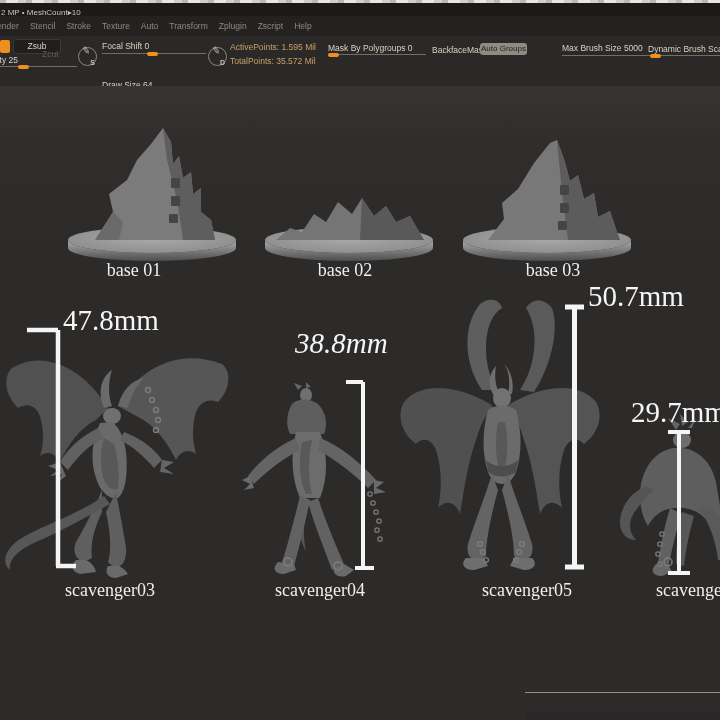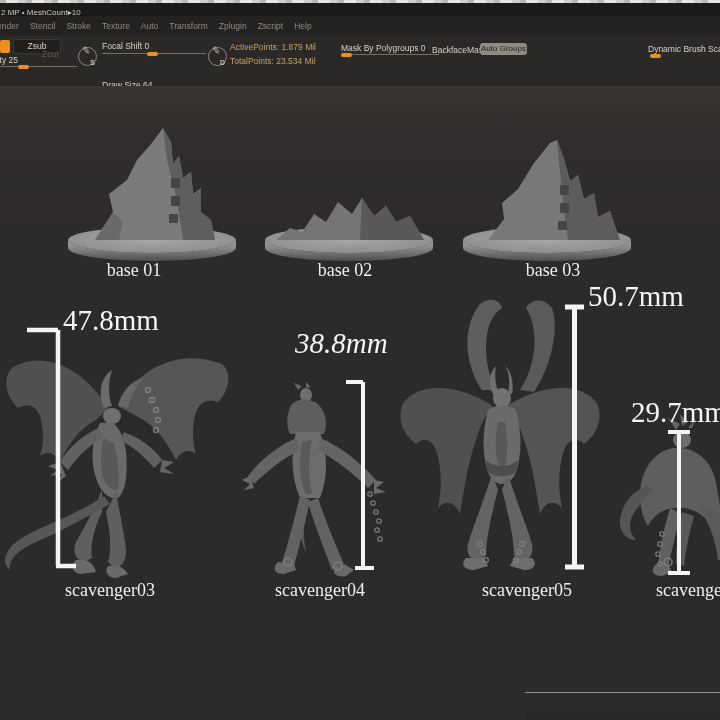--- a/index.html
+++ b/index.html
@@ -90,32 +90,36 @@
     <div class="abs dyn" style="left:74px;top:8px;">Dynamic</div>
     <div class="abs track" style="left:0;top:12px;width:104px;"></div>
     <div class="abs handle" style="left:7px;top:10.5px;"></div>
   </div>
 
   <div class="abs circle-icon" style="left:208px;top:11px;">
     <span class="pen">✎</span>
     <span class="cletter">D</span>
   </div>
 
-  <div class="abs tb-label tan" style="left:230px;top:6px;">ActivePoints: 1.879 Mil</div>
-  <div class="abs tb-label tan" style="left:230px;top:20px;">TotalPoints: 23.534 Mil</div>
-
-  <div class="abs" style="left:328px;top:7px;width:98px;height:14px;margin-left:13px;">
+  <div class="abs tb-label tan" style="left:230px;top:6px;">ActivePoints: 1.595 Mil</div>
+  <div class="abs tb-label tan" style="left:230px;top:20px;">TotalPoints: 35.572 Mil</div>
+
+  <div class="abs" style="left:328px;top:7px;width:98px;height:14px;">
     <div class="abs tb-label" style="left:0;top:0;">Mask By Polygroups 0</div>
     <div class="abs track" style="left:0;top:11px;width:98px;"></div>
     <div class="abs handle" style="left:0;top:9.5px;"></div>
   </div>
 
   <div class="abs tb-label" style="left:432px;top:9px;">BackfaceMask</div>
   <div class="abs tb-btn-light" style="left:480px;top:7px;width:47px;height:12px;">Auto Groups</div>
 
+  <div class="abs" style="left:562px;top:7px;width:158px;height:14px;">
+    <div class="abs tb-label" style="left:0;top:0;">Max Brush Size 5000</div>
+    <div class="abs track" style="left:0;top:12px;width:170px;"></div>
+  </div>
   <div class="abs" style="left:648px;top:8px;width:80px;height:14px;">
     <div class="abs tb-label" style="left:0;top:0;">Dynamic Brush Scale 1</div>
     <div class="abs handle" style="left:2px;top:10px;"></div>
   </div>
 </div>
 
 <div class="abs canvas">
 
   <svg class="abs" style="left:65px;top:34px;" width="175" height="142" viewBox="0 0 175 142">
     <defs>

